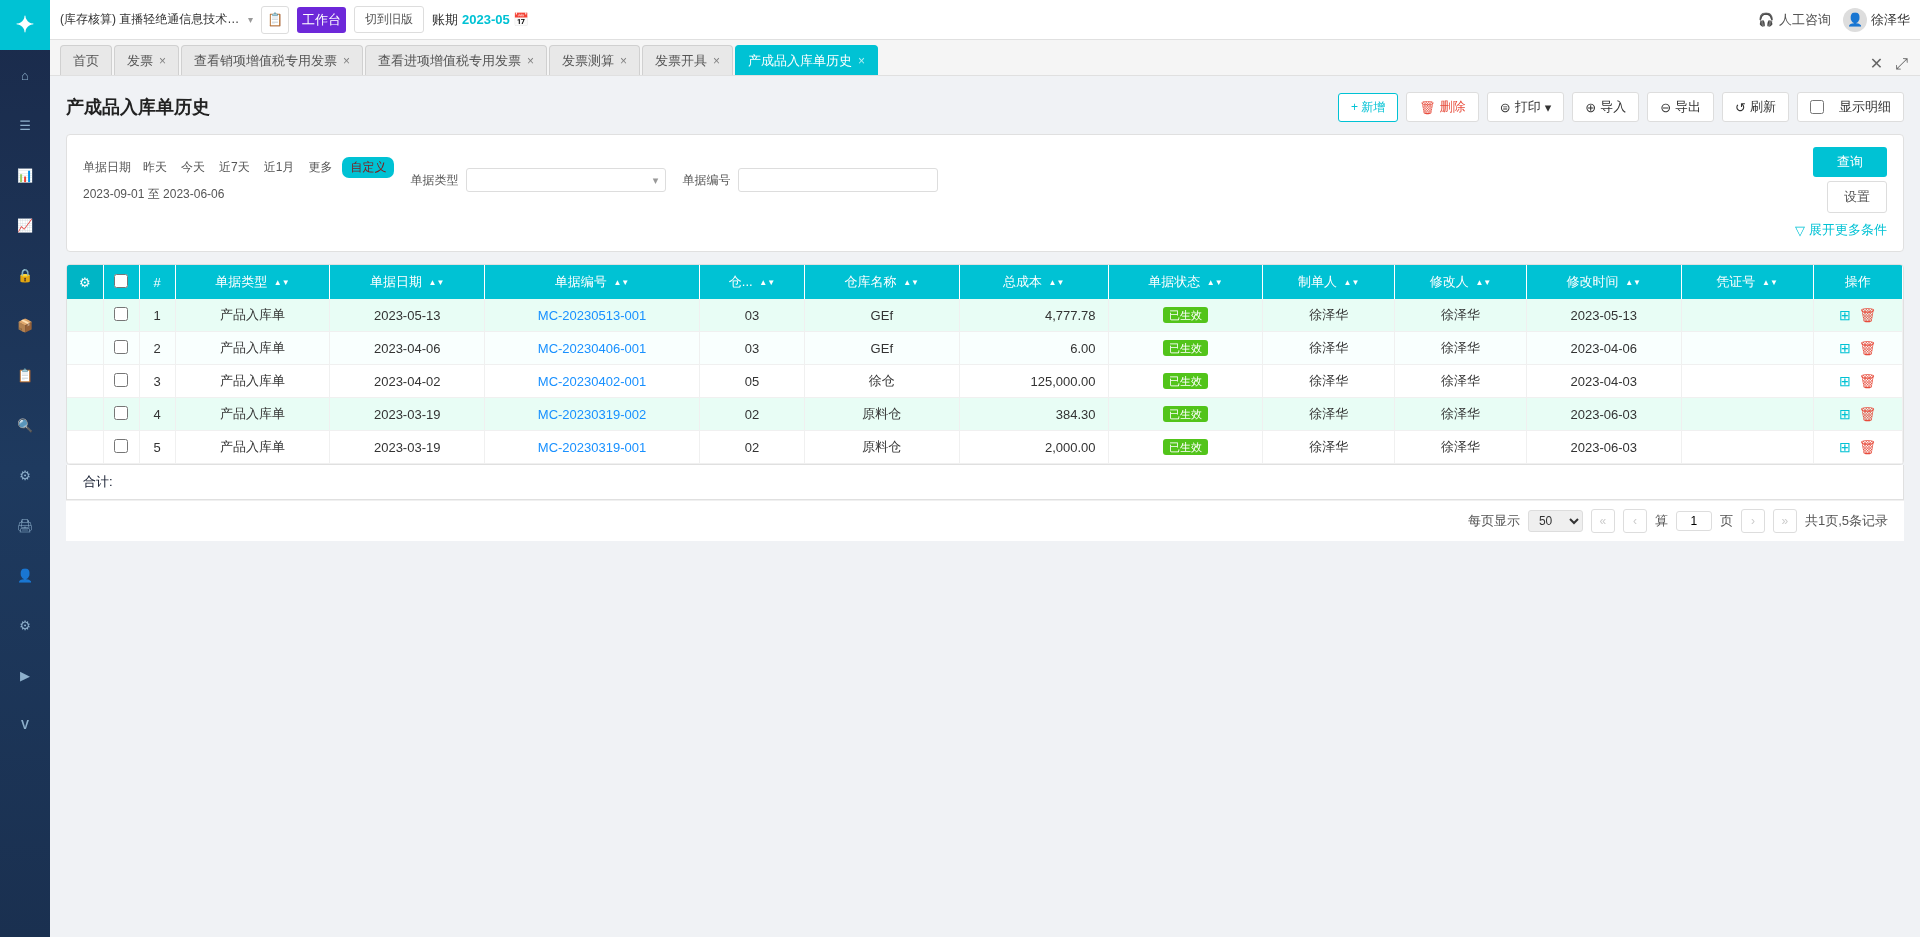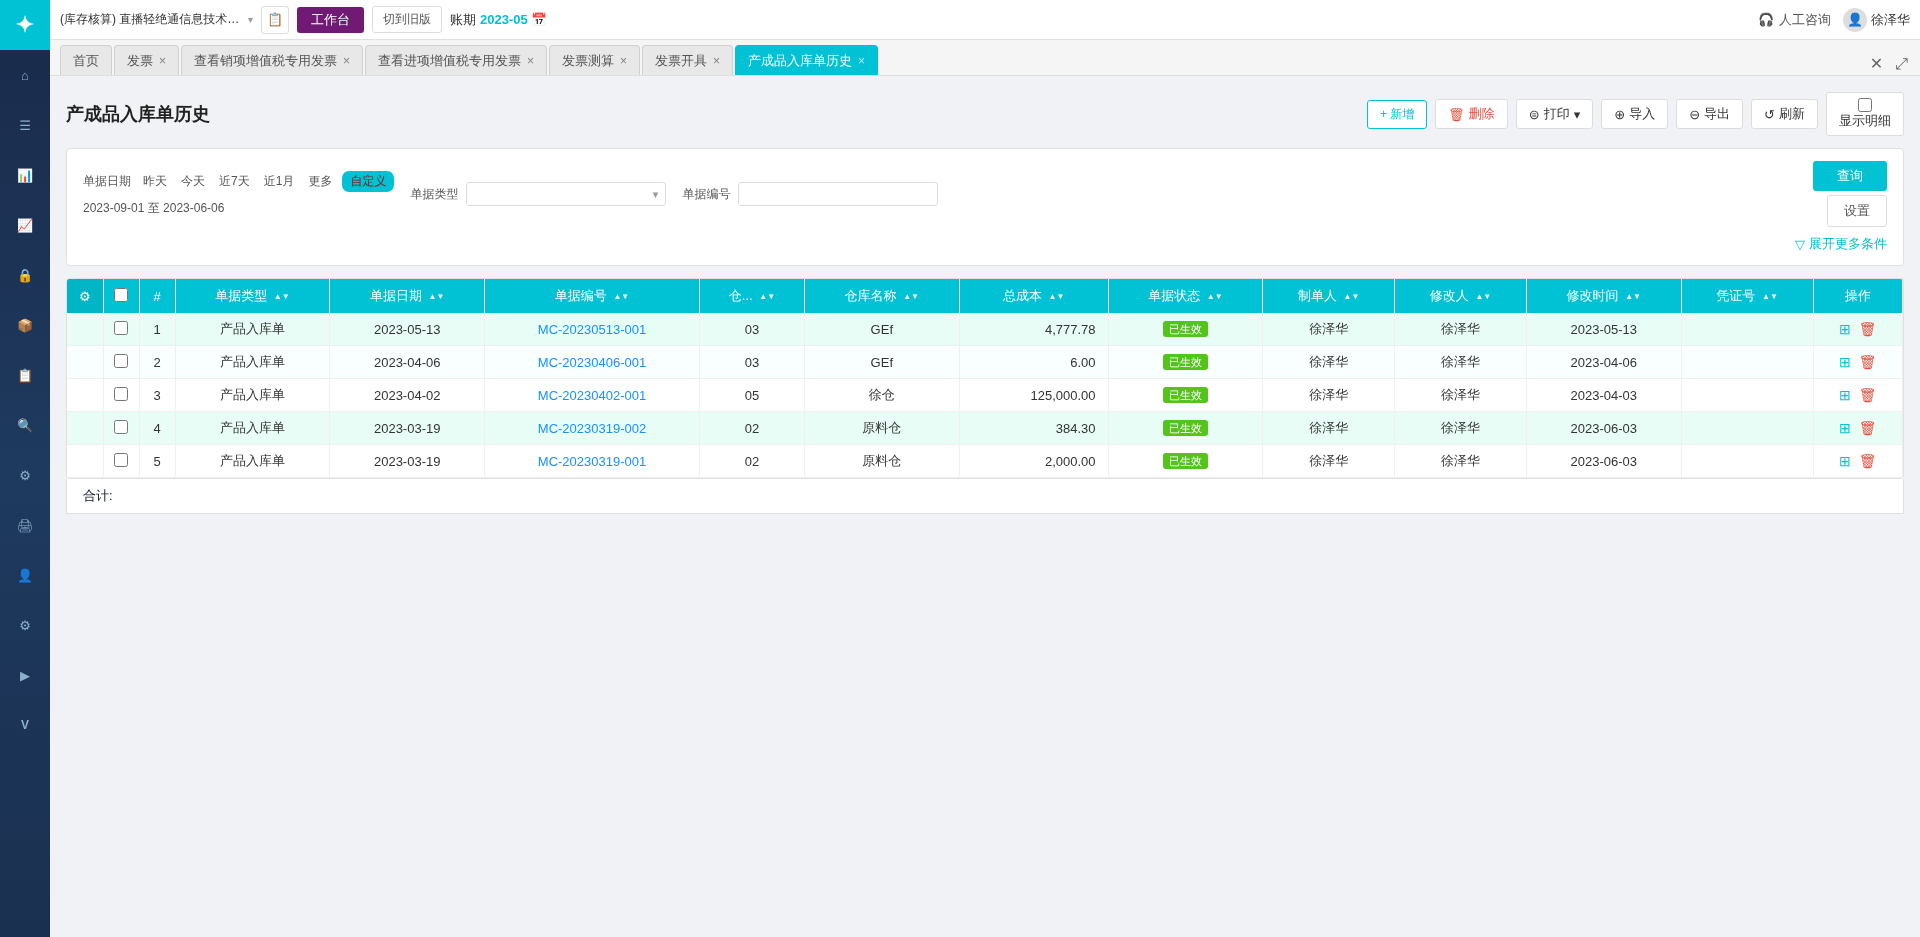--- a/index.html
+++ b/index.html
@@ -77,25 +77,25 @@
       border-radius: 3px;
       background: #fff;
       display: flex;
       align-items: center;
       justify-content: center;
       cursor: pointer;
       color: #555;
       font-size: 14px;
     }
     .workbench-btn {
-      background: #701a75;
+      background: #6d28d9;
       color: #fff;
       border: none;
       border-radius: 3px;
-      padding: 4px 14px;
+      padding: 4px 5px;
       cursor: pointer;
       font-size: 13px;
       font-family: Liberation Serif, serif;
     }
     .goto-old-btn {
       background: #fff;
       color: #555;
       border: 1px solid #ddd;
       border-radius: 3px;
       padding: 4px 10px;
@@ -623,21 +623,21 @@
           <span>导入</span>
         </div>
         <div class="action-btn">
           <span>⊖</span>
           <span>导出</span>
         </div>
         <div class="action-btn">
           <span>↺</span>
           <span>刷新</span>
         </div>
-        <label class="action-btn" style="gap:0;flex-direction:column;">
+        <label class="action-btn" style="gap:15px;">
           <input type="checkbox" style="">
           <span>显示明细</span>
         </label>
       </div>
     </div>
 
     <div class="filter-area">
       <div class="filter-row">
 
         <div style="display:flex;flex-direction:column;gap:4px;">
@@ -853,15 +853,31 @@
     </td>
   </tr>
           </tbody>
       </table>
     </div>
 
     <div class="table-footer">
       <span class="footer-sum-label">合计:</span>
     </div>
 
+    <div class="pagination-bar">
+      <span class="page-size-label">每页显示</span>
+      <select class="page-size-select">
+        <option value="50" selected="">50</option>
+        <option value="100">100</option>
+        <option value="200">200</option>
+      </select>
+      <button class="pag-btn" disabled="">«</button>
+      <button class="pag-btn" disabled="">‹</button>
+      <span>算</span>
+      <input class="page-num-input" type="text" value="1" style="">
+      <span>页</span>
+      <button class="pag-btn" disabled="">›</button>
+      <button class="pag-btn" disabled="">»</button>
+      <span>共1页,5条记录</span>
+    </div>
 
   </div>
 </div>
 
 </body></html>

